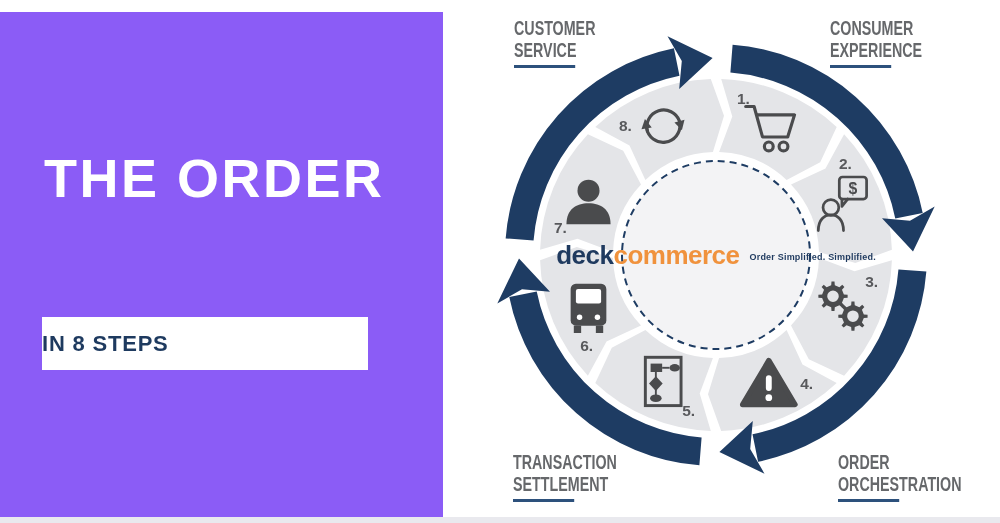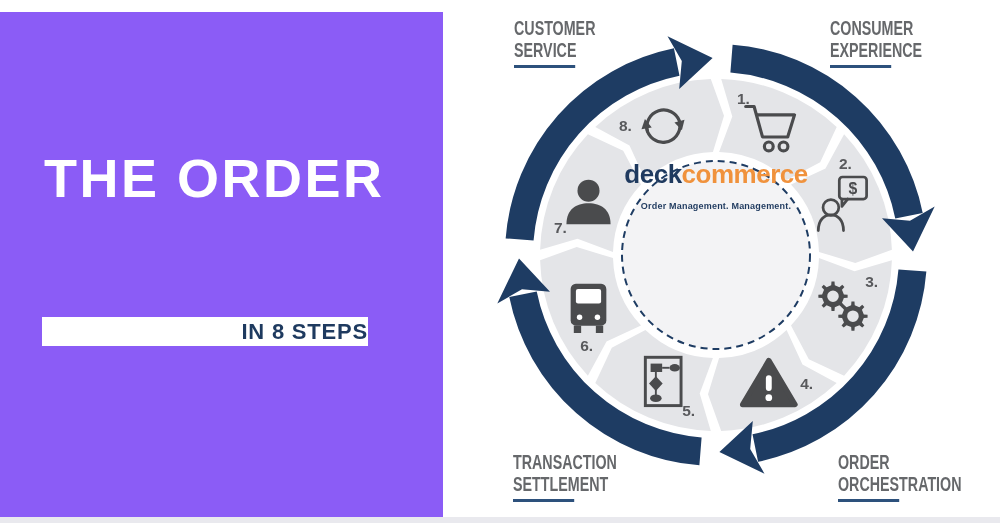--- a/index.html
+++ b/index.html
@@ -6,28 +6,28 @@
   body{
     width:1000px;height:523px;position:relative;overflow:hidden;
     background:#ffffff;font-family:"Liberation Sans",sans-serif;
   }
   .left-panel{position:absolute;left:0;top:12px;width:443px;height:523px;background:#8b5cf6;}
   .main-title{
     position:absolute;left:44px;top:122px;color:#ffffff;
     font-size:54px;font-weight:bold;line-height:88px;letter-spacing:2.5px;white-space:nowrap;
   }
   .steps-box{
-    position:absolute;left:42px;top:305px;width:326px;height:29px;background:#ffffff;
-    display:flex;align-items:center;justify-content:flex-end;
+    position:absolute;left:42px;top:305px;width:326px;height:53px;background:#ffffff;
+    display:flex;align-items:center;justify-content:flex-start;
   }
   .steps-box span{color:#1e3a5f;font-size:22px;font-weight:bold;letter-spacing:0.8px;}
   #diagram-svg{position:absolute;left:0;top:0;width:1000px;height:523px;}
   .center-logo{
     position:absolute;left:622px;top:161px;width:188px;height:188px;
-    display:flex;flex-direction:column;align-items:center;justify-content:flex-start;text-align:center;gap:10px;
+    display:flex;flex-direction:row;align-items:center;justify-content:center;text-align:center;gap:10px;
   }
   .logo-line{font-size:26px;font-weight:bold;letter-spacing:-0.5px;line-height:1;white-space:nowrap;}
   .logo-deck{color:#1f3a5f;}
   .logo-commerce{color:#f0923d;}
   .logo-tagline{font-size:9px;font-weight:bold;color:#1f3a5f;letter-spacing:0.2px;margin-top:4px;white-space:nowrap;}
   .corner-label{
     position:absolute;color:#66686b;font-size:21px;font-weight:bold;line-height:21.5px;
     transform:scaleX(0.68);transform-origin:left top;white-space:nowrap;
   }
   .cl-underline{width:90px;height:3px;background:#2d517c;margin-top:5px;}
@@ -130,21 +130,21 @@
      </g>
      <polygon points="49.8,34.6 42.7,27.2 52.3,24.6" fill="#4a4b4d"></polygon>
      <polygon points="14.6,23.9 21.1,31.9 11.3,33.7" fill="#4a4b4d"></polygon>
     </g>
   </svg>
 
 <div class="center-logo">
   <div class="logo-line">
     <span class="logo-deck">deck</span><span class="logo-commerce">commerce</span>
   </div>
-  <div class="logo-tagline">Order Management. Management.</div>
+  <div class="logo-tagline">Order Simplified. Simplified.</div>
 </div>
 
 <div class="corner-label pos-top-left">
   <div class="cl-line">CUSTOMER</div>
   <div class="cl-line">SERVICE</div>
   <div class="cl-underline"></div>
 </div>
 
 <div class="corner-label pos-top-right">
   <div class="cl-line">CONSUMER</div>

